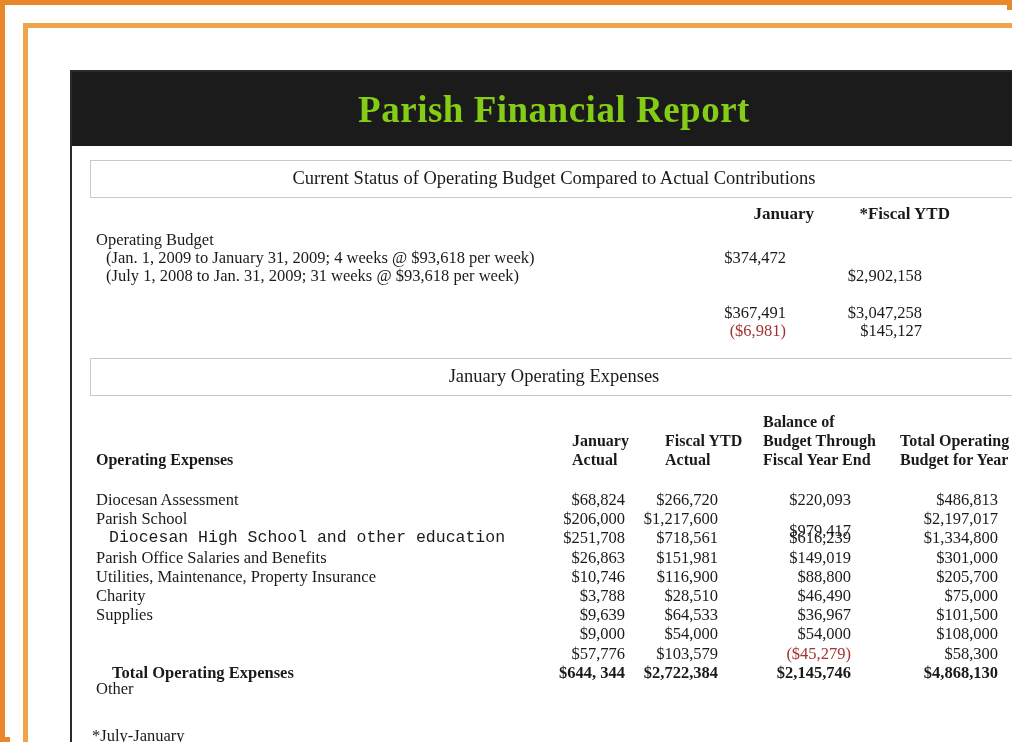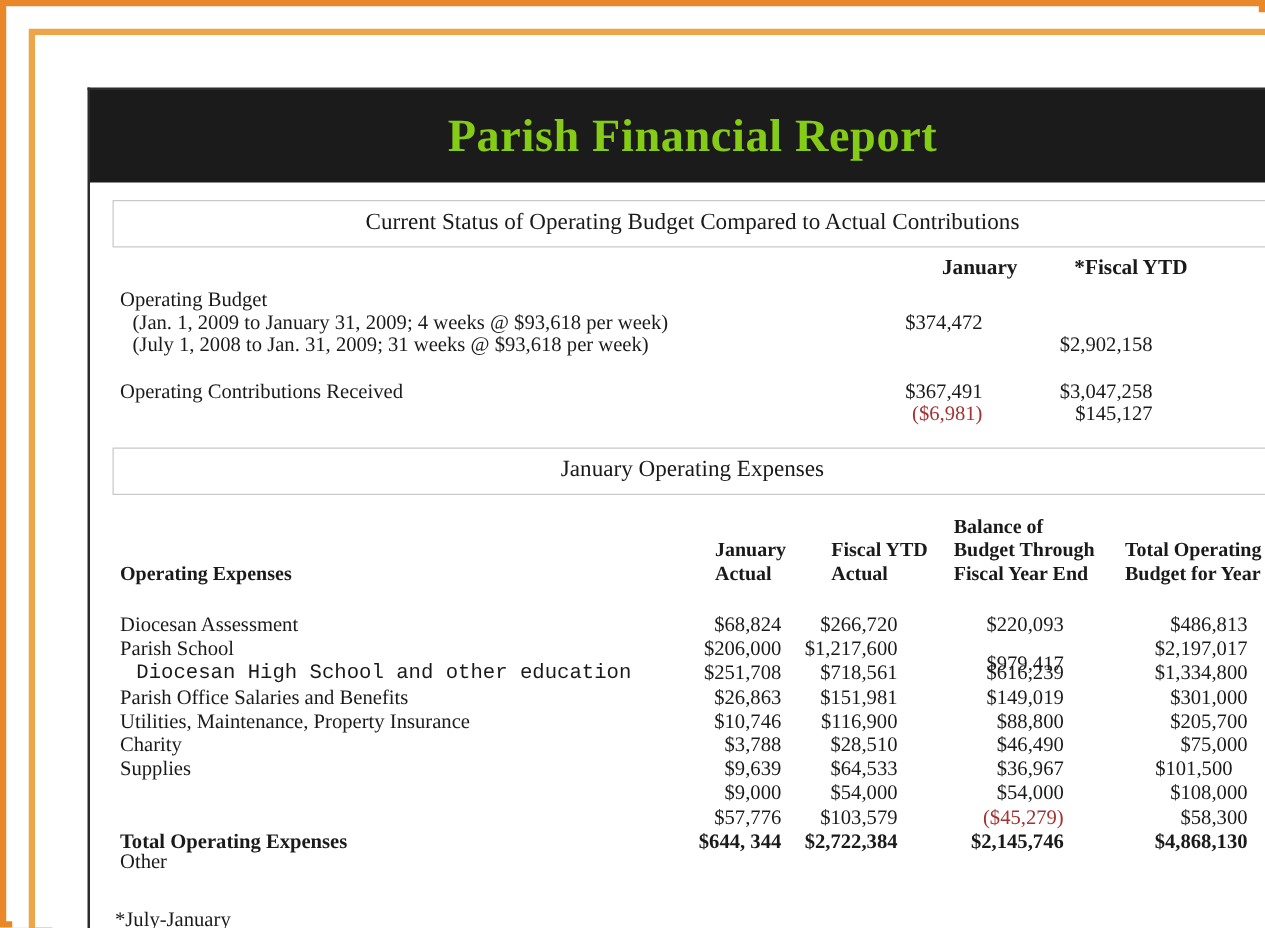--- a/index.html
+++ b/index.html
@@ -188,21 +188,20 @@
             <div class="section-box">Current Status of Operating Budget Compared to Actual Contributions</div>
 
             <div class="summary" id="summary-block">
                 <div class="hdr" style="right: 204px; top: 2px;">January</div>
                 <div class="hdr" style="right: 68px; top: 2px;">*Fiscal YTD</div>
                 <div class="lbl" style="left: 6px; top: 28px;">Operating Budget</div>
                 <div class="lbl" style="left: 16px; top: 46px;">(Jan. 1, 2009 to January 31, 2009; 4 weeks @ $93,618 per week)</div>
                 <div class="num" style="right: 232px; top: 46px;">$374,472</div>
                 <div class="lbl" style="left: 16px; top: 64px;">(July 1, 2008 to Jan. 31, 2009; 31 weeks @ $93,618 per week)</div>
                 <div class="num" style="right: 96px; top: 64px;">$2,902,158</div>
-                <div class="lbl" style="left: 6px; top: 101px;">Operating Contributions Received</div>
                 <div class="num" style="right: 232px; top: 101px;">$367,491</div>
                 <div class="num" style="right: 96px; top: 101px;">$3,047,258</div>
                 <div class="num neg" style="right: 232px; top: 119px;">($6,981)</div>
                 <div class="num" style="right: 96px; top: 119px;">$145,127</div>
               </div>
 
             <div class="section-box second">January Operating Expenses</div>
 
             <div class="exp-wrap" id="expenses-block">
                 <div class="exp-hdr" style="left: 482px; top: 0px;">
@@ -253,31 +252,31 @@
                 <div class="num" style="right: 20px; top: 154.8px;">$205,700</div>
                 <div class="exp-row-label" style="left: 6px; top: 174px;">Charity</div>
                 <div class="num" style="right: 393px; top: 174px;">$3,788</div>
                 <div class="num" style="right: 300px; top: 174px; text-align: center;">$28,510</div>
                 <div class="num" style="right: 167px; top: 174px;">$46,490</div>
                 <div class="num" style="right: 20px; top: 174px;">$75,000</div>
                 <div class="exp-row-label" style="left: 6px; top: 193.2px;">Supplies</div>
                 <div class="num" style="right: 393px; top: 193.2px;">$9,639</div>
                 <div class="num" style="right: 300px; top: 193.2px;">$64,533</div>
                 <div class="num" style="right: 167px; top: 193.2px;">$36,967</div>
-                <div class="num" style="right: 32px; top: 193.2px;">$101,500</div>
+                <div class="num" style="right: 20px; top: 193.2px;">$101,500</div>
                 <div class="num" style="right: 393px; top: 212.4px;">$9,000</div>
                 <div class="num" style="right: 300px; top: 212.4px;">$54,000</div>
                 <div class="num" style="right: 167px; top: 212.4px;">$54,000</div>
                 <div class="num" style="right: 20px; top: 212.4px;">$108,000</div>
                 <div class="exp-row-label" style="left: 6px; top: 231.6px; margin-top: 35px;">Other</div>
                 <div class="num" style="right: 393px; top: 231.6px;">$57,776</div>
                 <div class="num" style="right: 300px; top: 231.6px;">$103,579</div>
                 <div class="num neg" style="right: 167px; top: 231.6px;">($45,279)</div>
                 <div class="num" style="right: 20px; top: 231.6px;">$58,300</div>
-                <div class="exp-row-label b" style="left: 6px; top: 250.8px;">Total Operating Expenses</div>
+                <div class="exp-row-label b" style="left: 22px; top: 250.8px;">Total Operating Expenses</div>
                 <div class="num b" style="right: 393px; top: 250.8px;">$644, 344</div>
                 <div class="num b" style="right: 300px; top: 250.8px;">$2,722,384</div>
                 <div class="num b" style="right: 167px; top: 250.8px;">$2,145,746</div>
                 <div class="num b" style="right: 20px; top: 250.8px;">$4,868,130</div>
               </div>
 
           </div>
 
           <div class="footnote">*July-January</div>
 

